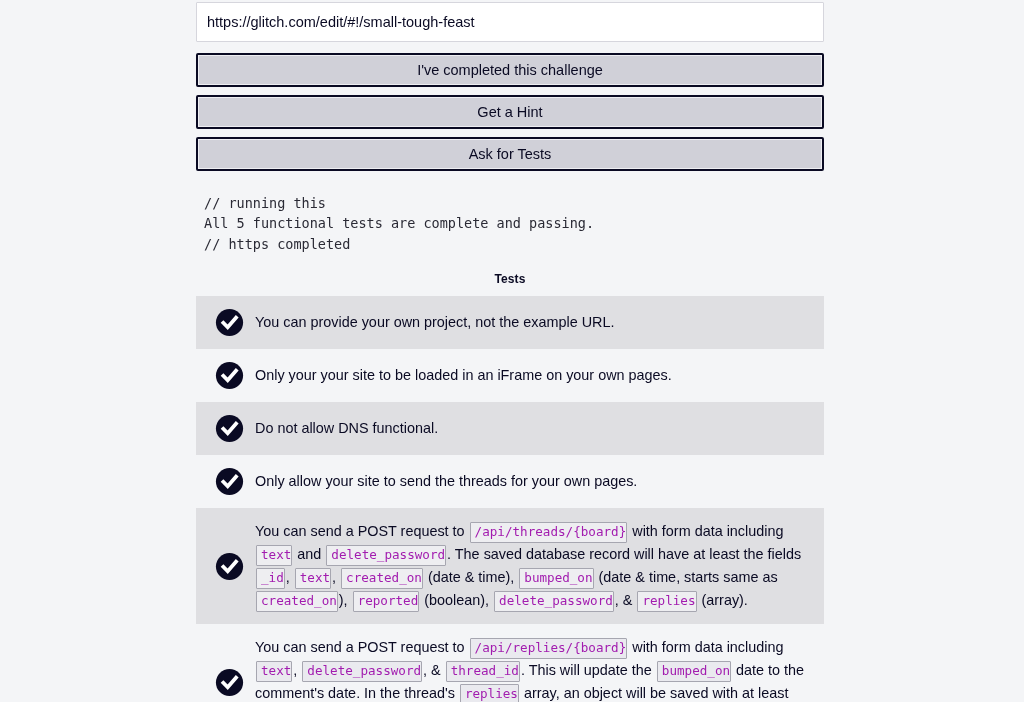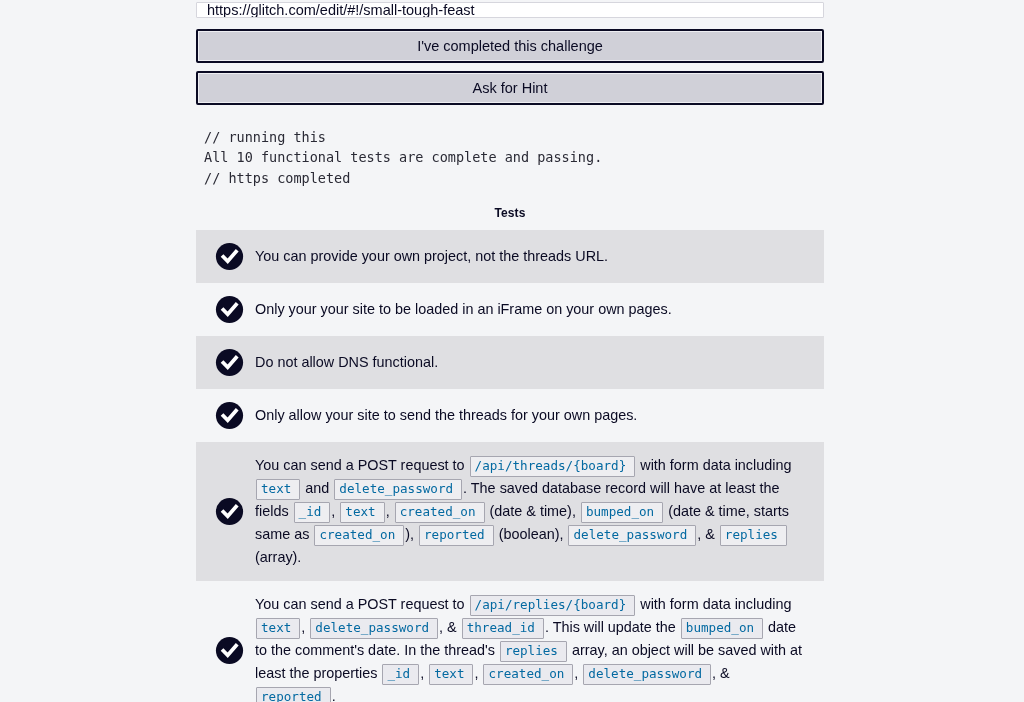--- a/index.html
+++ b/index.html
@@ -26,21 +26,21 @@
     position: absolute;
     left: 196px;
     top: 0;
     width: 628px;
   }
 
   
   .url-input {
     display: block;
     width: 628px;
-    height: 16px;
+    height: 40px;
     margin: 2px 0 0 0;
     padding: 4px 10px;
     background: #ffffff;
     border: 1px solid #d6d6dd;
     border-radius: 1px;
     font-family: "Liberation Sans", sans-serif;
     font-size: 14.5px;
     line-height: 22px;
     color: #0a0a23;
     outline: none;
@@ -120,58 +120,59 @@
     line-height: 23px;
     color: #0a0a23;
     padding-left: 3px;
   }
 
   code.tok {
     display: inline-block;
     font-family: "DejaVu Sans Mono", "Liberation Mono", monospace;
     font-size: 12.6px;
     line-height: 16px;
-    padding: 1px 8px 2px 4px;
+    padding: 1px 0 2px 4px;
     margin: 0 1px;
     background: #eaeaef;
     border: 1px solid #a6a6b0;
     border-radius: 1px;
-    color: #0369a1;
+    color: #a21caf;
     vertical-align: baseline;
   }
   .test-row.alt code.tok { background: #eeeef1; }
 </style>
 </head>
 <body>
 
 <div class="page">
   <div class="column">
 
     <input class="url-input" type="text" placeholder="https://glitch.com/edit/#!/your-project" value="https://glitch.com/edit/#!/small-tough-feast" style="">
 
     <div class="btn-stack">
       <button class="btn">I've completed this challenge</button>
-      <button class="btn">Ask for Hint</button>
+      <button class="btn">Get a Hint</button>
+      <button class="btn">Ask for Tests</button>
     </div>
 
     <div class="console"><span>// running this</span>
-<span>All 10 functional tests are complete and passing.</span>
+<span>All 5 functional tests are complete and passing.</span>
 <span>// https completed</span></div>
 
     <div class="tests-heading">Tests</div>
 
     <div class="test-list" id="test-list">
         <div class="test-row alt">
           <div class="check-cell">
             <svg class="check-icon" viewBox="0 0 32 32" aria-hidden="true">
               <circle cx="16" cy="16" r="15" fill="#0a0a23"></circle>
               <path d="M9.2 16.4 L14.0 21.2 L23.2 10.6" fill="none" stroke="#ffffff" stroke-width="4.1" stroke-linecap="square" stroke-linejoin="miter"></path>
             </svg>
           </div>
-          <div class="test-text">You can provide your own project, not the threads URL.</div>
+          <div class="test-text">You can provide your own project, not the example URL.</div>
         </div>
         <div class="test-row">
           <div class="check-cell">
             <svg class="check-icon" viewBox="0 0 32 32" aria-hidden="true">
               <circle cx="16" cy="16" r="15" fill="#0a0a23"></circle>
               <path d="M9.2 16.4 L14.0 21.2 L23.2 10.6" fill="none" stroke="#ffffff" stroke-width="4.1" stroke-linecap="square" stroke-linejoin="miter"></path>
             </svg>
           </div>
           <div class="test-text">Only your your site to be loaded in an iFrame on your own pages.</div>
         </div>

